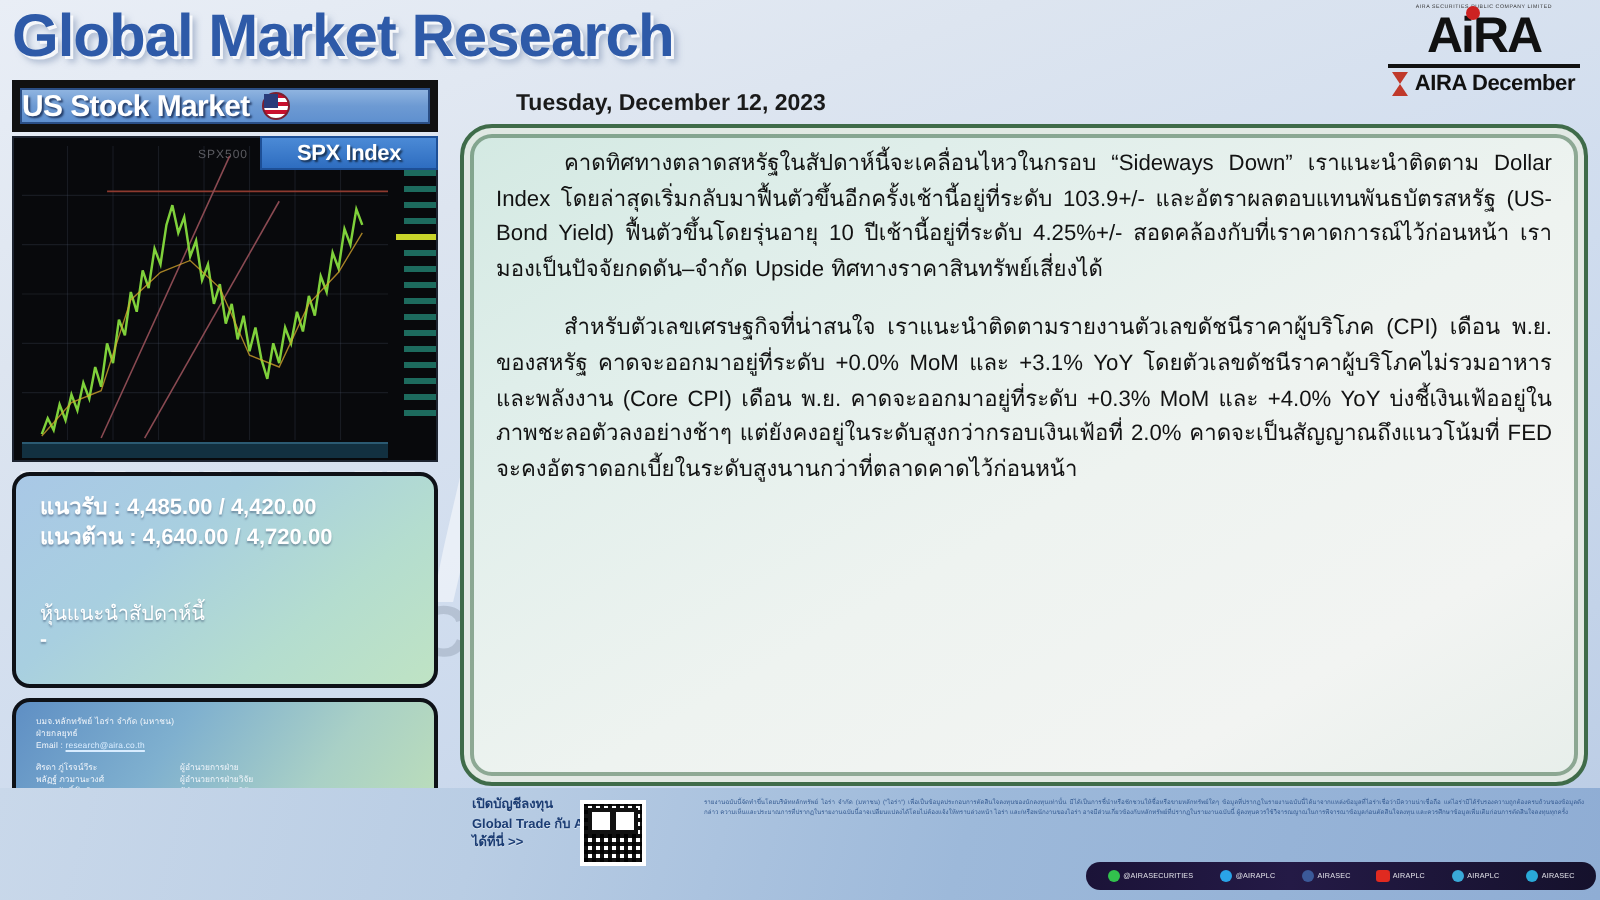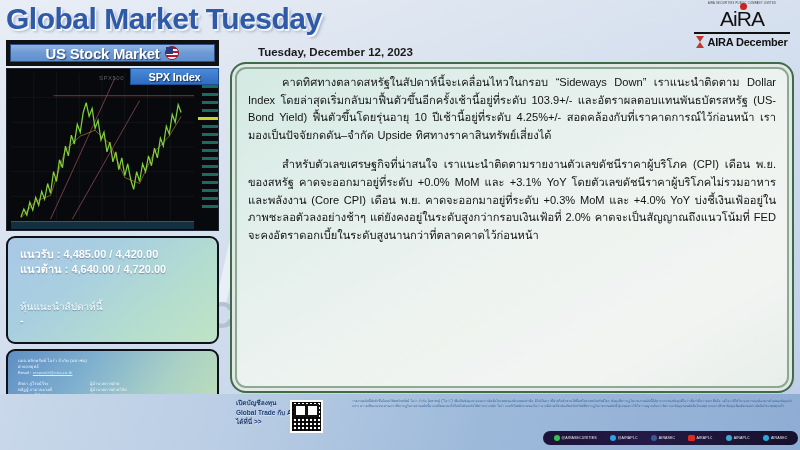--- a/index.html
+++ b/index.html
@@ -45,21 +45,21 @@
   }
   #hdr-date {
     position: absolute; left: 258px; top: 46px;
     font-size: 11.5px; font-weight: bold; color: #1a1a1a;
   }
 
   
   #logo-wrap { position: absolute; right: 6px; top: 2px; width: 104px; text-align: center; }
   .logo-tag { font-size: 2.6px; color: #333; letter-spacing: .3px; line-height: 4px; }
   .logo-main {
-    font-size: 21px; font-weight: normal; color: #111;
+    font-size: 25px; font-weight: bold; color: #111;
     letter-spacing: -1px; line-height: 25px; position: relative; display:inline-block;
   }
   .logo-dot {
     position: absolute; left: 20px; top: -3px;
     width: 7px; height: 7px; border-radius: 50%; background: #cc2222;
   }
   .logo-rule { height: 1.5px; background: #111; margin: 1px 4px 2px 4px; }
   .logo-sub {
     font-size: 11px; font-weight: bold; color: #111; letter-spacing: -.2px;
     display: flex; align-items: center; justify-content: center; gap: 3px;
@@ -75,21 +75,21 @@
   .hourglass::after { bottom: 0; border-bottom: 6px solid #c0392b; }
 
   
   #us-band {
     position: absolute; left: 6px; top: 40px; width: 213px; height: 26px;
     background: #111; border: 2px solid #111; padding: 2px;
   }
   #us-band-inner {
     width: 100%; height: 100%;
     background: linear-gradient(180deg,#8fb4e0 0%,#6d9ad3 50%,#5f90cf 100%);
-    display: flex; align-items: center; justify-content: center; gap: 6px;
+    display: flex; align-items: center; justify-content: flex-start; gap: 6px;
     border: 1px solid #2b4f86;
   }
   #us-band-label {
     font-size: 15px; font-weight: bold; color: #fff;
     text-shadow: 1px 1px 1px rgba(20,40,80,0.8);
     letter-spacing: -0.3px;
   }
   .flag {
     width: 14px; height: 14px; border-radius: 50%;
     background: repeating-linear-gradient(180deg,#c8102e 0 2px,#fff 2px 4px);
@@ -211,21 +211,21 @@
 </head>
 <body>
 
 <div id="page">
 
   <div class="wm wm1">WWW.</div>
   <div class="wm wm2">AIRASECURITIES</div>
   <div class="wm-circle"></div>
   <div class="wm wm3">@AIRAPLC</div>
 
-  <div id="hdr-title">Global Market Tuesday</div>
+  <div id="hdr-title">Global Market Research</div>
   <div id="hdr-date">Tuesday, December 12, 2023</div>
 
   <div id="logo-wrap">
     <div class="logo-tag">AIRA SECURITIES PUBLIC COMPANY LIMITED</div>
     <div class="logo-main">
       <span>AiRA</span>
       <span class="logo-dot"></span>
     </div>
     <div class="logo-rule"></div>
     <div class="logo-sub">

